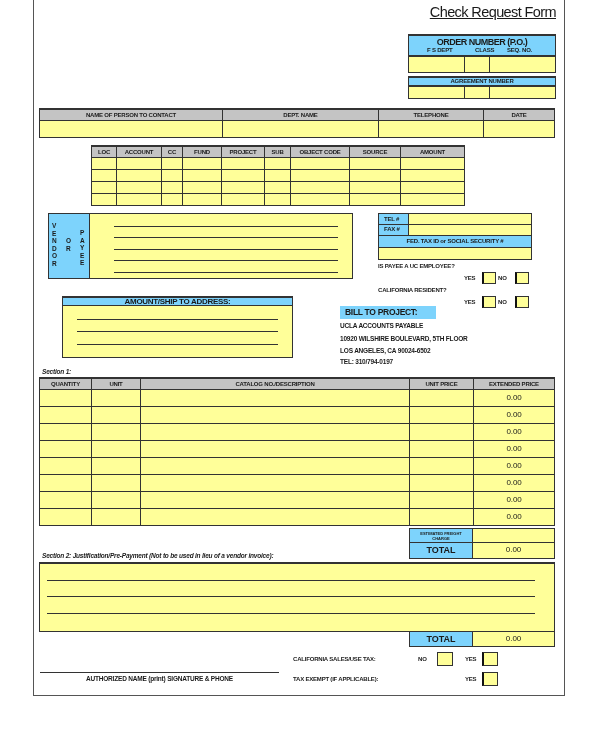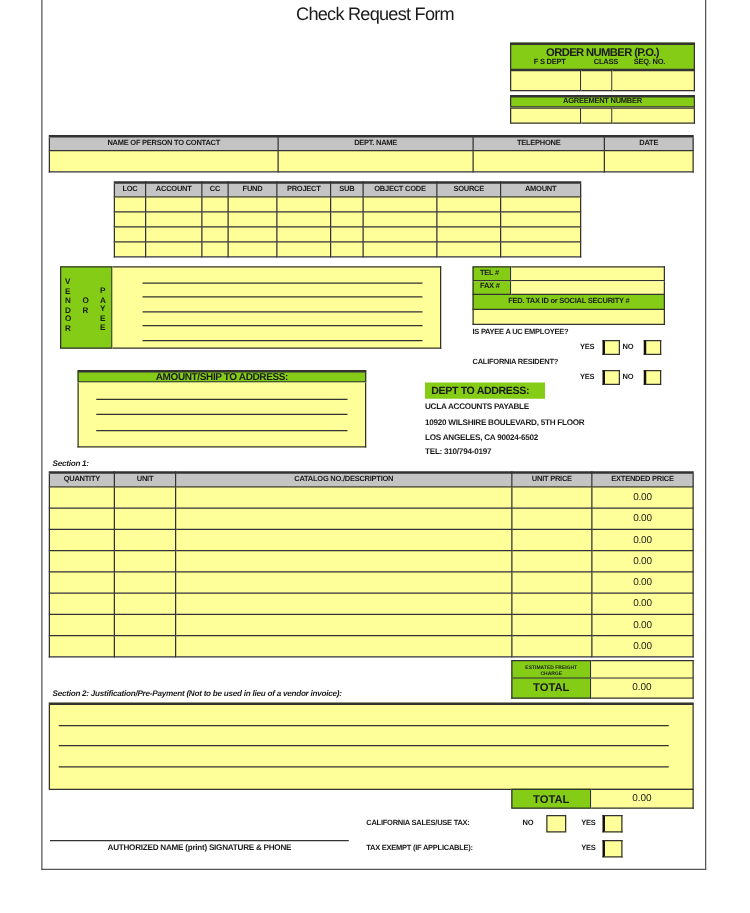--- a/index.html
+++ b/index.html
@@ -1,22 +1,22 @@
 <!DOCTYPE html>
 <html><head>
 <meta charset="utf-8">
 <style>
   * { box-sizing: border-box; margin: 0; padding: 0; }
   body { width: 600px; height: 730px; background: #fff; position: relative; overflow: hidden;
          font-family: "Liberation Sans", sans-serif; color: #1a1a1a; }
   .abs { position: absolute; }
   .frame { left: 33px; top: -2px; width: 532px; height: 698px; border: 1px solid #555; border-top: none; }
-  .title { left: 0; width: 600px; top: 4px; text-align: center; font-size: 14.5px; letter-spacing: -0.6px;
-           }
-  .gray { background: #84cc16; }
+  .title { left: 0; width: 556px; top: 4px; text-align: right; font-size: 14.5px; letter-spacing: -0.6px;
+           text-decoration: underline; }
+  .gray { background: #7dd3fc; }
   .yel { background: #ffff99; }
   .bx { border: 1px solid #333; }
   .hdr { font-size: 6px; font-weight: bold; text-align: center; letter-spacing: -0.2px; }
   table { border-collapse: collapse; position: absolute; }
   td, th { border: 1px solid #333; font-size: 6px; font-weight: bold; text-align: center; padding: 0; letter-spacing: -0.2px; }
   th { background: #c4c4c4; }
   td { background: #ffff99; }
   .line { position: absolute; height: 1px; background: #333; }
   .lbl { font-size: 6.5px; font-weight: bold; letter-spacing: -0.2px; white-space: nowrap; }
   .cb { width: 14px; height: 12px; border: 1px solid #333; border-left: 2px solid #111; background: #ffff99; position: absolute; }
@@ -157,21 +157,21 @@
 <div class="cb" style="left:515px;top:296px;"></div>
 
 <div class="abs gray bx" style="left:62px;top:296px;width:231px;height:10px;border-top:2px solid #333;">
   <div style="font-size:8px;font-weight:bold;text-align:center;letter-spacing:-0.3px;line-height:8px;">AMOUNT/SHIP TO ADDRESS:</div>
 </div>
 <div class="abs yel bx" style="left:62px;top:306px;width:231px;height:52px;border-top:none;"></div>
 <div class="line" style="left:77px;top:319px;width:201px;"></div>
 <div class="line" style="left:77px;top:331px;width:201px;"></div>
 <div class="line" style="left:77px;top:344px;width:201px;"></div>
 
-<div class="abs gray" style="left:340px;top:306px;width:96px;height:13px;font-size:8.5px;font-weight:bold;padding-left:5px;line-height:13px;letter-spacing:-0.3px;">DEPT TO ADDRESS:</div>
+<div class="abs gray" style="left:340px;top:306px;width:96px;height:13px;font-size:8.5px;font-weight:bold;padding-left:5px;line-height:13px;letter-spacing:-0.3px;">BILL TO PROJECT:</div>
 <div class="abs lbl" style="left:340px;top:322px;font-size:6.5px;">UCLA ACCOUNTS PAYABLE</div>
 <div class="abs lbl" style="left:340px;top:335px;font-size:6.5px;">10920 WILSHIRE BOULEVARD, 5TH FLOOR</div>
 <div class="abs lbl" style="left:340px;top:347px;font-size:6.5px;">LOS ANGELES, CA 90024-6502</div>
 <div class="abs lbl" style="left:340px;top:358px;font-size:6.5px;">TEL: 310/794-0197</div>
 
 <div class="abs lbl" style="left:42px;top:368px;font-size:6.5px;font-style:italic;">Section 1:</div>
 <table style="left:39px;top:377px;width:516px;border-top:2px solid #333;">
   <tbody>
       <tr style="height:11px;">
     <th style="width:52px;">QUANTITY</th>

